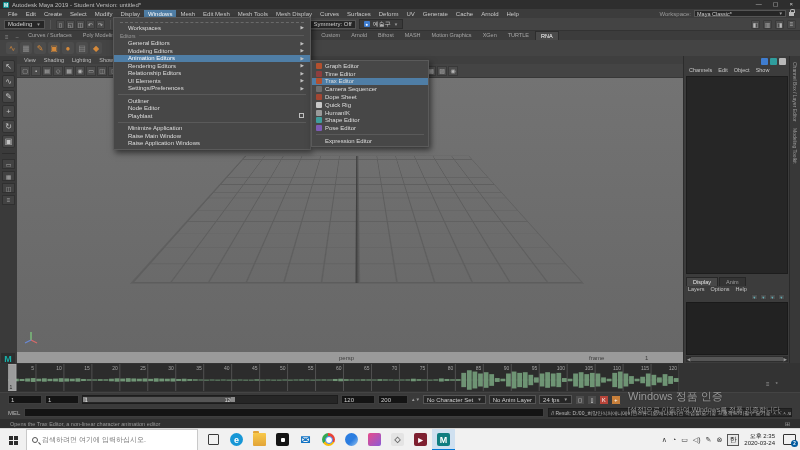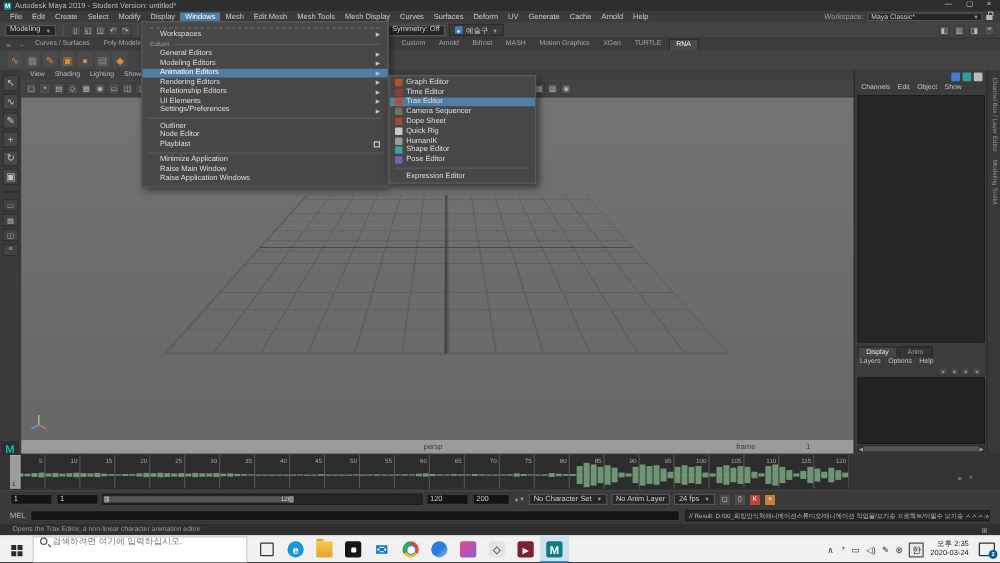--- a/index.html
+++ b/index.html
@@ -135,21 +135,21 @@
 #helptext{font-size:5.5px;color:#9a9a9a;white-space:nowrap}
 #helpgrid{margin-left:auto;font-size:6px;color:#9a9a9a}
 
 #watermark{position:absolute;left:628px;top:389px;z-index:60;pointer-events:none;color:#a9a9a9;opacity:.85;text-shadow:0 0 2px rgba(0,0,0,.4)}
 #wm1{font-size:11px}
 #wm2{font-size:7px;margin-top:1px}
 
 #taskbar{position:absolute;left:0;top:428px;width:800px;height:22px;background:#f1f1f1;border-top:1px solid #d9d9d9;display:flex;align-items:center;z-index:70}
 #startbtn{width:26px;height:22px;display:flex;align-items:center;justify-content:center}
 #startbtn i{width:4px;height:4px;background:#2b2b2b;display:block;box-shadow:5px 0 #2b2b2b,0 5px #2b2b2b,5px 5px #2b2b2b;margin:-4px 4px 0 0}
-#searchbox{width:172px;height:22px;background:#fff;border:1px solid #c9c9c9;display:flex;align-items:flex-start;gap:4px;padding:0 5px}
+#searchbox{width:172px;height:22px;background:#fff;border:1px solid #c9c9c9;display:flex;align-items:center;gap:4px;padding:0 5px}
 .mag{width:6px;height:6px;border:1.2px solid #555;border-radius:50%;position:relative;flex:0 0 auto}
 .mag:after{content:"";position:absolute;left:5px;top:5px;width:3px;height:1.2px;background:#555;transform:rotate(45deg)}
 #searchinput{border:none;outline:none;font-size:7px;color:#444;width:140px;background:transparent}
 #apps{display:flex;margin-left:4px}
 .app{width:23px;height:22px;display:flex;align-items:center;justify-content:center;position:relative}
 .app.active{background:#cfe0f0;box-shadow:inset 0 -2px 0 #0078d7}
 .ic{width:13px;height:13px;border-radius:2px;display:flex;align-items:center;justify-content:center;font-size:9px;font-weight:bold;color:#fff}
 .k-taskview .ic{background:transparent;border:1.5px solid #3a3a3a;border-radius:1px;width:11px;height:11px}
 .k-edge .ic{border-radius:50%;background:#1797d6}
 .k-folder .ic{background:linear-gradient(#f8c94a,#e2a437);position:relative;border-radius:1px}
@@ -743,20 +743,24 @@
     <span id="mellabel">MEL</span>
     <input id="melinput" value="" style="">
     <span id="melresult">// Result: D:/00_희망안식처애니메이션스튜디오/애니메이션 작업물/모기송 프로젝트/이필수 모기송 ㅅㅅㅅ.wav</span>
   </div>
 
   <div id="helpline">
     <span id="helptext">Opens the Trax Editor, a non-linear character animation editor</span>
     <span id="helpgrid">⊞</span>
   </div>
 
+  <div id="watermark">
+    <div id="wm1">Windows 정품 인증</div>
+    <div id="wm2">[설정]으로 이동하여 Windows를 정품 인증합니다.</div>
+  </div>
 
   <div id="taskbar">
     <span id="startbtn">
         <i></i>
       </span>
     <span id="searchbox">
       <span class="mag"></span>
       <input id="searchinput" placeholder="검색하려면 여기에 입력하십시오." style="">
     </span>
     <span id="apps">

